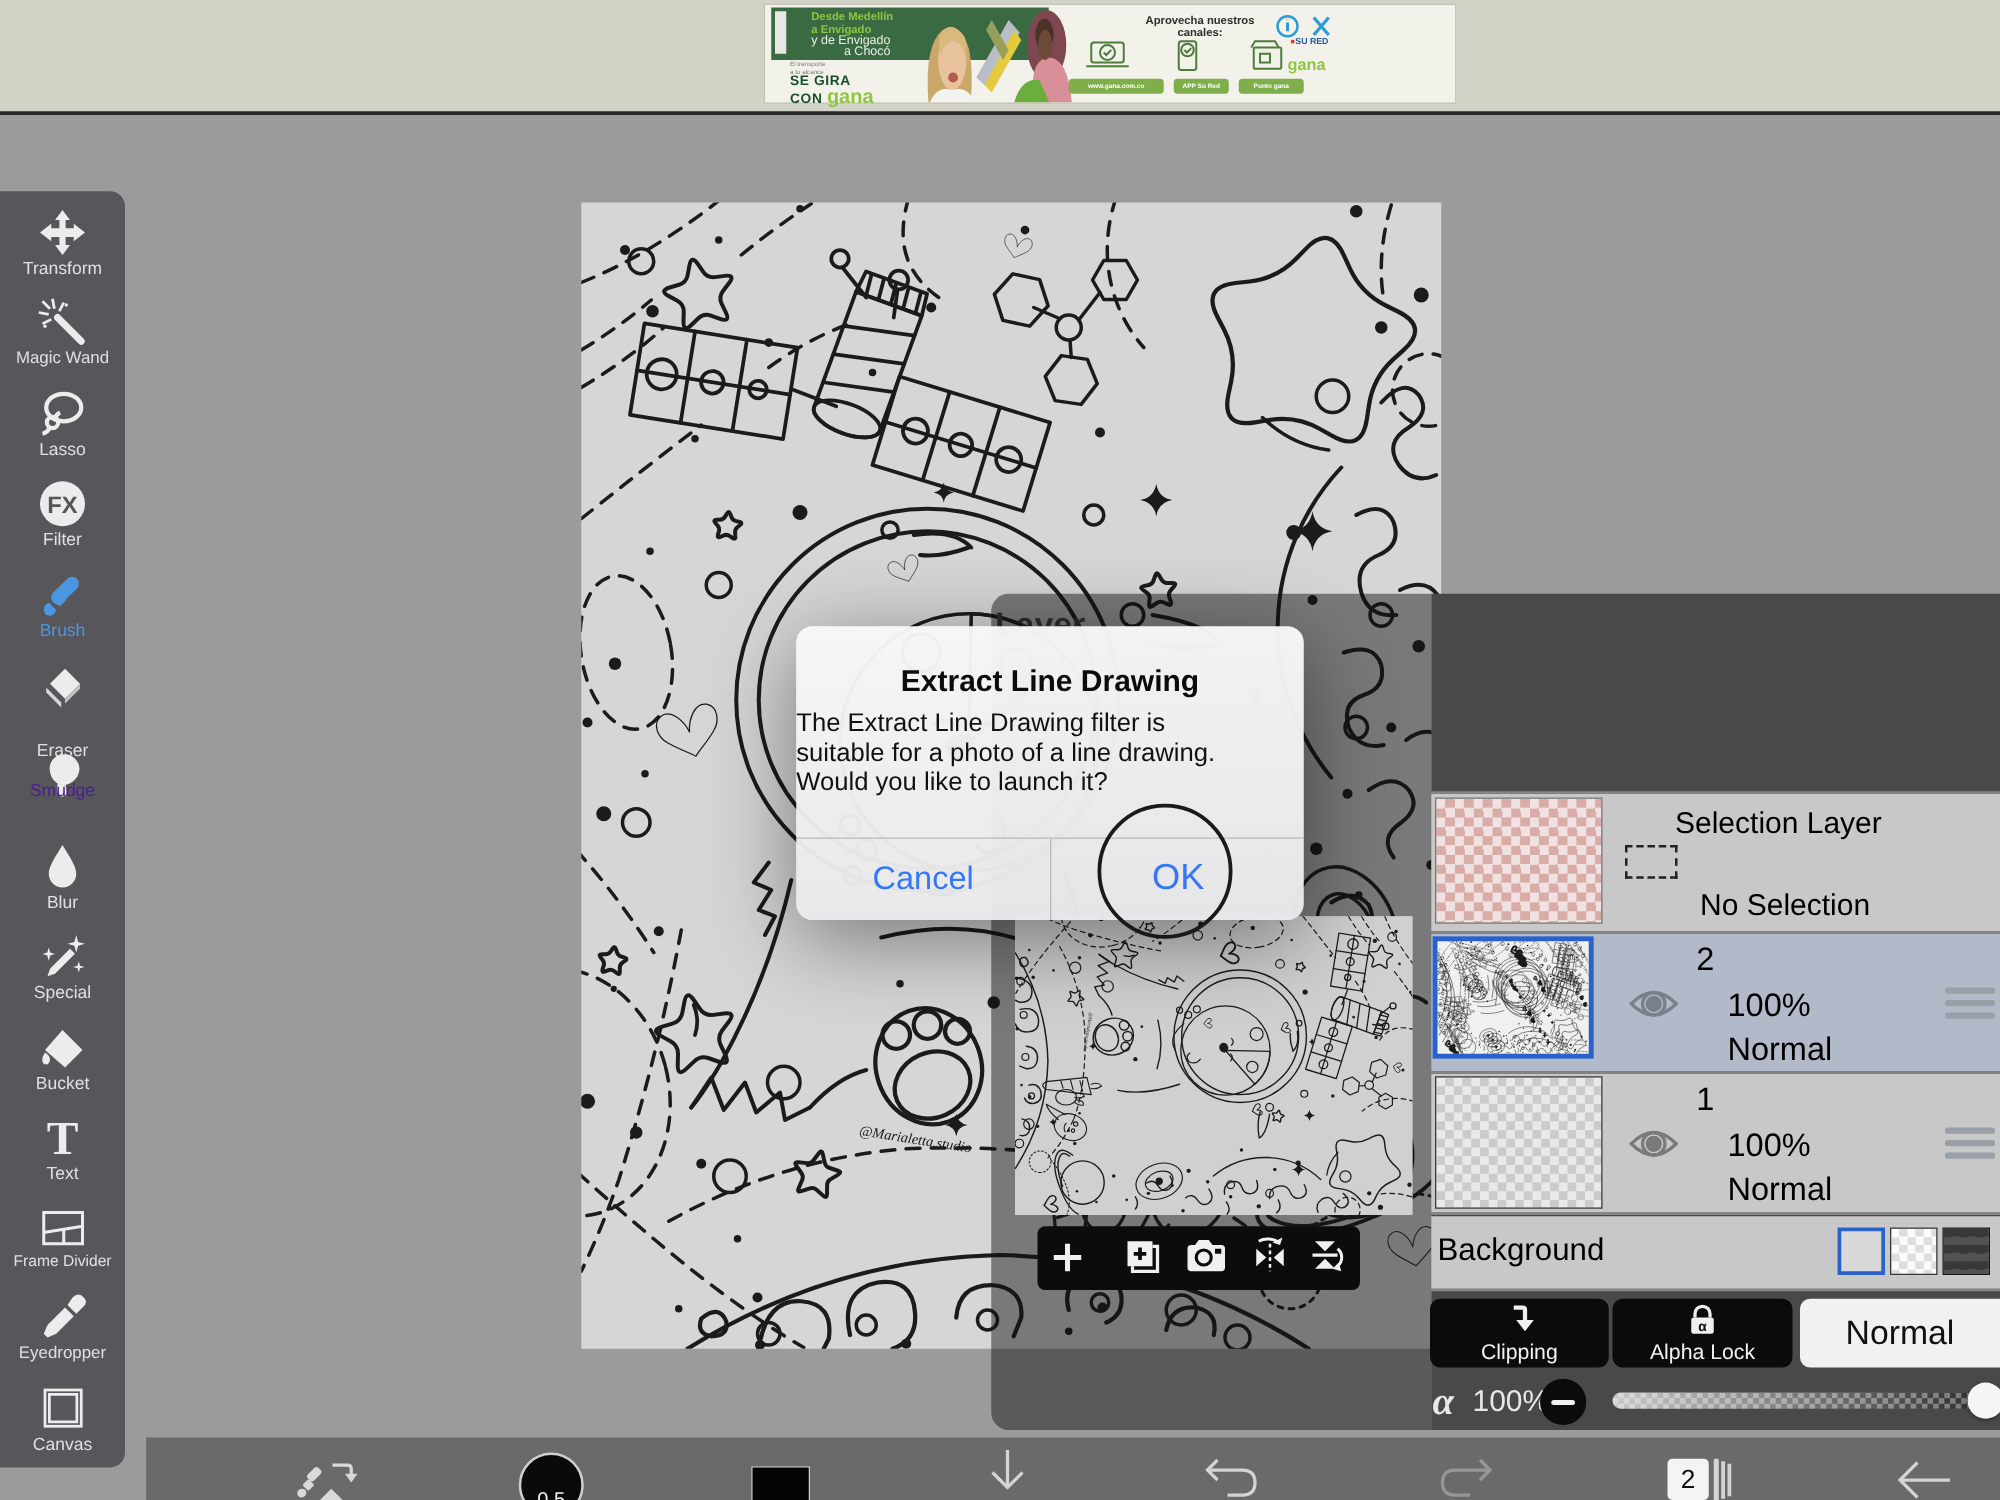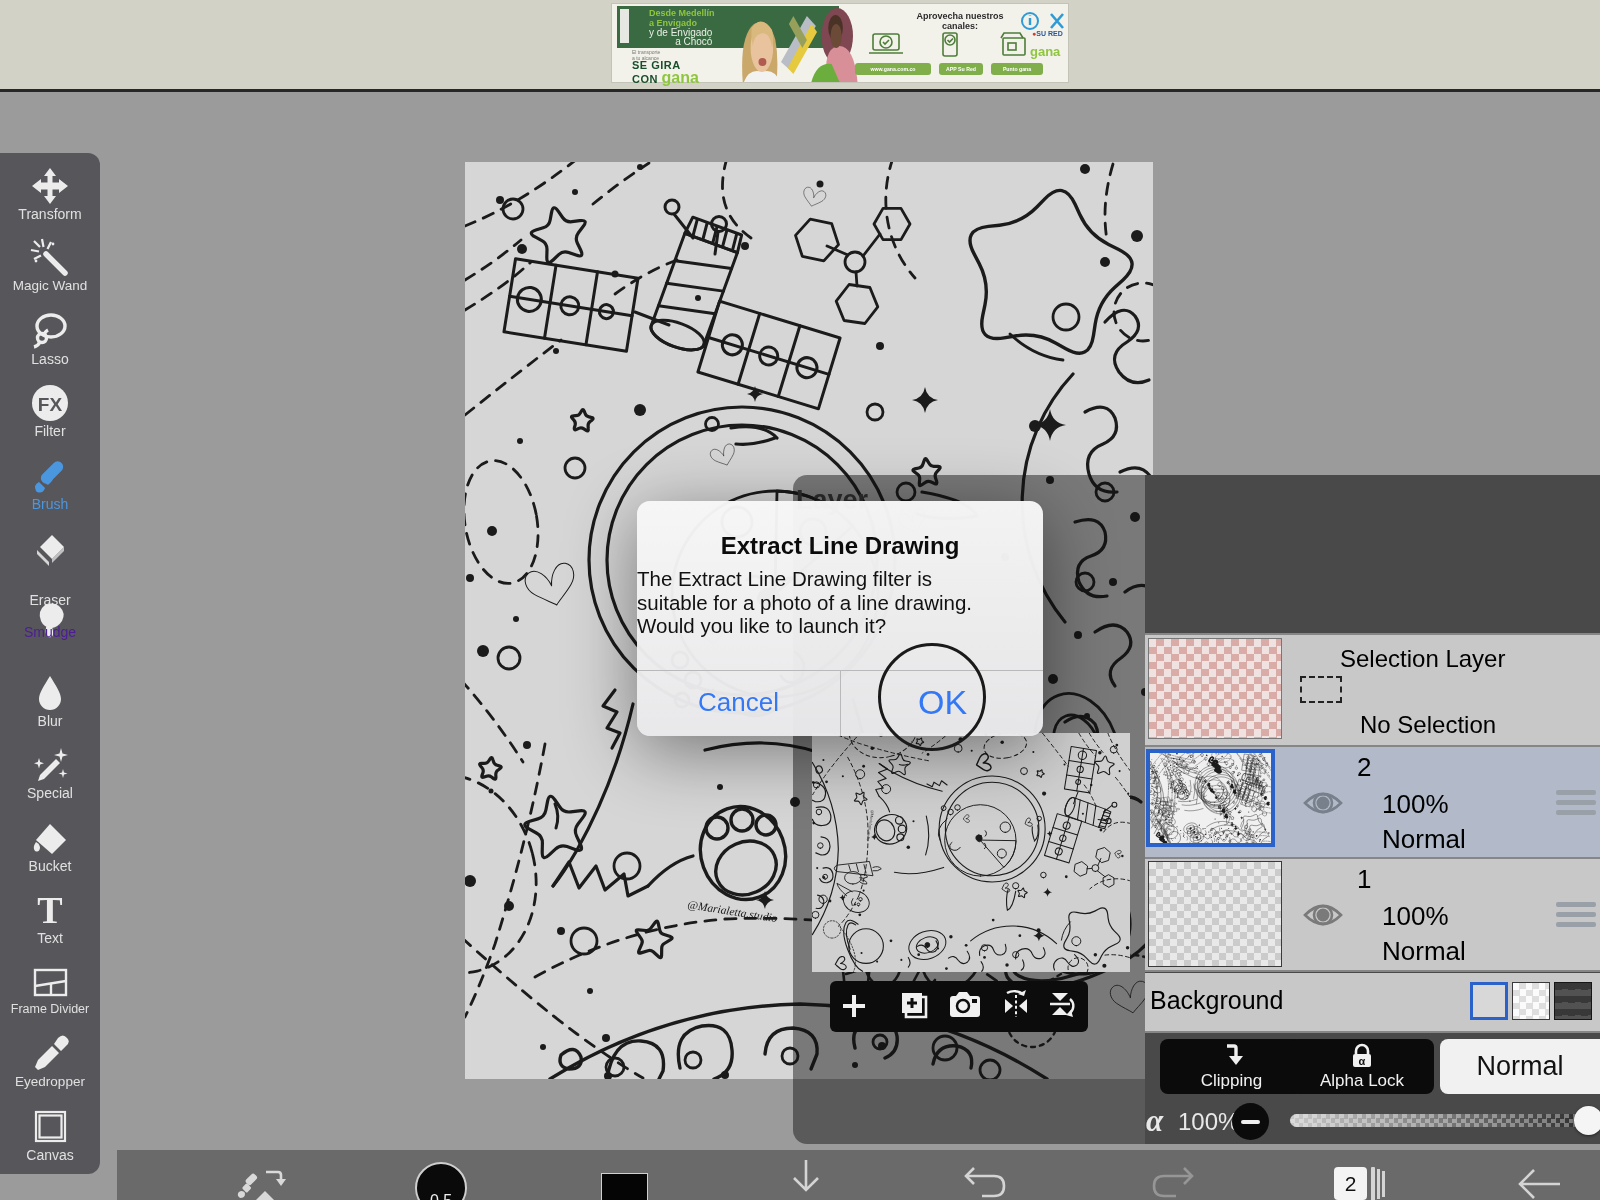--- a/index.html
+++ b/index.html
@@ -1,20 +1,20 @@
 <!DOCTYPE html>
 <html><head><meta charset="utf-8">
 <style>
   * { margin:0; padding:0; box-sizing:border-box; }
   html,body { width:1600px; height:1200px; overflow:hidden; }
   body { font-family:"Liberation Sans", sans-serif; background:#9b9b9b; position:relative; }
   .abs { position:absolute; }
   
   .topbar { left:0; top:0; width:1600px; height:92px; background:#d3d2c7; border-bottom:3px solid #272727; }
-  .ad { left:612px; top:4px; width:456px; height:78px; background:#f2f1ea; box-shadow:0 0 0 1px #c4c3b8; }
+  .ad { left:612px; top:4px; width:552px; height:78px; background:#f2f1ea; box-shadow:0 0 0 1px #c4c3b8; }
   .adgreen { left:5px; top:2px; width:222px; height:42px; background:#3a6a42; }
   .adstrip { left:3px; top:3px; width:9px; height:34px; background:#e8e8e2; }
   .adg1 { left:32px; top:3px; font-size:9px; font-weight:bold; color:#8fc63f; line-height:9.5px; }
   .adg2 { left:32px; top:22px; font-size:10px; color:#e9efe4; line-height:9px;text-align:right; }
   .adtiny { left:20px; top:46px; font-size:5px; color:#7a7a74; line-height:5.5px; }
   .segira { left:20px; top:56px; font-size:11px; font-weight:bold; color:#174f2b; line-height:11.5px; letter-spacing:0.5px;}
   .gana1 { font-size:16px; color:#8fc63f; letter-spacing:0; text-transform:lowercase; }
   .adright1 { left:288px; top:7px; width:120px; text-align:center; font-size:9px; font-weight:bold; color:#2c2c2c; line-height:10px; }
   .adbtn { top:59px; height:12px; background:#7fae4a; border-radius:3px; color:#fff; font-size:5.2px; line-height:12px; text-align:center; font-weight:bold; }
   .adico { top:28px; }
@@ -565,21 +565,21 @@
 <div class="rowtext" style="left:1382px;top:936px;width:140px;font-size:26px;">Normal</div>
 <div class="ham" style="left:1556px;top:902px;">
     <div></div>
     <div></div>
     <div></div>
   </div>
 <div class="rowtext" style="left:1150px;top:986px;width:240px;font-size:25px;text-align:left;">Background</div>
 <div class="thumb" style="left:1470px;top:982px;width:38px;height:38px;background:#d8d8d8;border:3px solid #2a62c9;"></div>
 <div class="thumb whitecheck" style="left:1512px;top:982px;width:38px;height:38px;"></div>
 <div class="thumb darkcheck" style="left:1554px;top:982px;width:38px;height:38px;"></div>
-<div class="bbtn" style="left:1144px;top:1039px;width:143px;height:55px;margin-left:16px;"><svg width="30" height="26" viewBox="0 0 30 26" style="margin-top:4px">
+<div class="bbtn" style="left:1144px;top:1039px;width:143px;height:55px;"><svg width="30" height="26" viewBox="0 0 30 26" style="margin-top:4px">
       <path d="M10,3 H17 Q19,3 19,5 V14" stroke="#f0f0f0" stroke-width="3.4" fill="none"></path>
       <path d="M12,13 h14 l-7,9 Z" fill="#f0f0f0"></path>
     </svg><div style="font-size:17px;margin-top:-2px;">Clipping</div></div>
 <div class="bbtn" style="left:1290px;top:1039px;width:144px;height:55px;"><svg width="26" height="26" viewBox="0 0 26 26" style="margin-top:4px">
       <path d="M7,11 V8 a6,6 0 0 1 12,0 v3" stroke="#f0f0f0" stroke-width="2.6" fill="none"></path>
       <rect x="4" y="11" width="18" height="13" rx="2" fill="#f0f0f0"></rect>
       <text x="13" y="21.5" text-anchor="middle" font-size="11" font-weight="bold" fill="#0b0b0b" font-family="Liberation Sans">α</text>
     </svg><div style="font-size:17px;margin-top:-2px;">Alpha Lock</div></div>
 <div class="normalbtn">Normal</div>
 <div class="abs" style="left:1146px;top:1103px;font-size:31px;font-style:italic;color:#e8e8e8;font-family:Liberation Serif, serif;font-weight:bold;">α</div>
@@ -588,21 +588,21 @@
 <div class="abs" style="left:1241px;top:1119.5px;width:19px;height:4px;background:#f0f0f0;border-radius:2px;"></div>
 <div class="slider"></div>
 <div class="slidercheck"></div>
 <div class="knob"></div>
 <div class="abs dialog">
     <div class="dtitle">Extract Line Drawing</div>
     <div class="dbody">The Extract Line Drawing filter is<br>suitable for a photo of a line drawing.<br>Would you like to launch it?</div>
     <div class="dhr"></div>
     <div class="dvr"></div>
     <div class="dbtn" style="left:0;">Cancel</div>
-    <div class="dbtn" style="left:204px;font-size:34px;">OK</div>
+    <div class="dbtn" style="left:204px;font-size:29px;">OK</div>
   </div>
 <div class="abs touchcircle"></div>
 <div class="abs bottombar"></div>
 <svg class="abs" style="left:236px;top:1164px" width="52" height="36" viewBox="0 0 52 36">
     <g fill="#d9d9d9">
       <path d="M2,32 Q 1,28 5,27 Q 9,27 9,30 Q 9,34 4,34 Z"></path>
       <rect x="7" y="21" width="7" height="7" rx="1.5" transform="rotate(-45 10 24)"></rect>
       <rect x="12" y="9" width="7" height="12" rx="2.5" transform="rotate(45 15 15)"></rect>
     </g>
     <path d="M30,8 h12 q3,0 3,3 v5" stroke="#d9d9d9" stroke-width="2.6" fill="none"></path>

